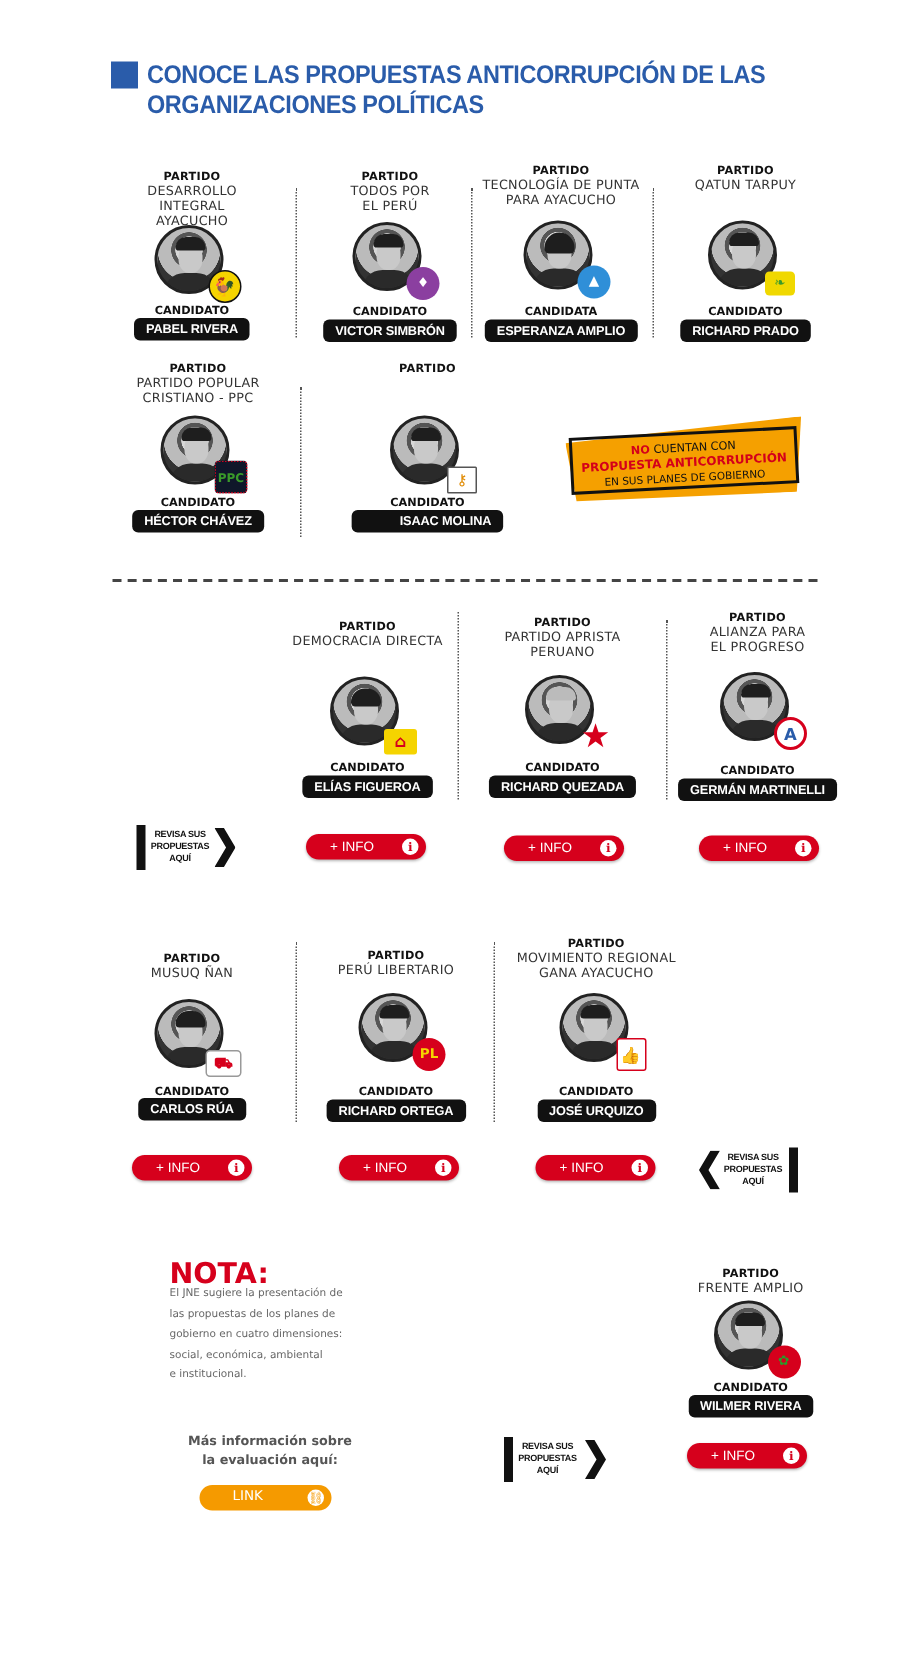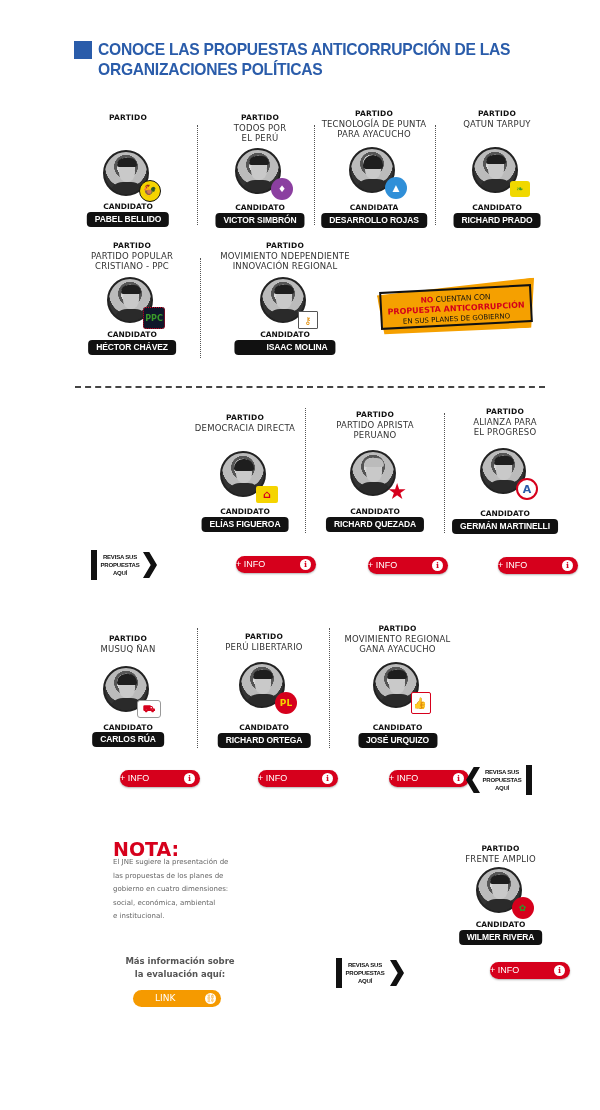--- a/index.html
+++ b/index.html
@@ -24,21 +24,21 @@
 
   .vdots { position: absolute; width: 0; border-left: 1px dotted #555; }
   .hdash { position: absolute; left: 75px; top: 386px; width: 470px; height: 0; border-top: 2px dashed #444; }
 
   .no-banner { position: absolute; left: 378px; top: 283px; width: 158px; height: 50px; background: #f5a000; transform: rotate(-4deg); clip-path: polygon(0 14%, 100% 0, 96% 100%, 3% 92%); }
   .no-box { position: absolute; left: 380px; top: 288px; width: 152px; height: 38px; border: 2px solid #111; transform: rotate(-3deg); text-align: center; font-family: "DejaVu Sans", sans-serif; font-size: 7px; line-height: 10px; padding-top: 4px; color: #111; }
   .no-box .red { color: #d4001a; font-weight: bold; }
   .no-box .l1 { font-size: 7.5px; }
   .no-box .l2 { font-size: 8px; font-weight: bold; }
 
-  .info-btn { position: absolute; width: 80px; height: 17px; border-radius: 9px; background: #d6001c; color: #fff; font-family: "Liberation Sans", sans-serif; font-size: 9px; line-height: 17px; padding-left: 0; box-shadow: 0 1px 2px rgba(0,0,0,0.3); margin-left: 32px; }
+  .info-btn { position: absolute; width: 80px; height: 17px; border-radius: 9px; background: #d6001c; color: #fff; font-family: "Liberation Sans", sans-serif; font-size: 9px; line-height: 17px; padding-left: 16px; box-shadow: 0 1px 2px rgba(0,0,0,0.3); }
   .info-btn .i-icon { position: absolute; right: 5px; top: 3px; width: 11px; height: 11px; border-radius: 50%; background: #fff; color: #d6001c; font-weight: bold; font-size: 8px; line-height: 11px; text-align: center; font-family: "DejaVu Serif", serif; }
 
   .revisa { position: absolute; height: 30px; }
   .revisa .bar { position: absolute; top: 0; width: 6px; height: 30px; background: #111; }
   .revisa .txt { position: absolute; top: 3px; width: 44px; text-align: center; font-family: "Liberation Sans", sans-serif; font-weight: bold; font-size: 6px; line-height: 8px; color: #111; letter-spacing: -0.2px; }
   .revisa .chev { position: absolute; top: 2px; width: 14px; height: 26px; background: #111; }
   .revisa .chev.right { clip-path: polygon(0 0, 45% 0, 100% 50%, 45% 100%, 0 100%, 55% 50%); }
   .revisa .chev.left { clip-path: polygon(55% 0, 100% 0, 45% 50%, 100% 100%, 55% 100%, 0 50%); }
 
   .nota-title { position: absolute; left: 113px; top: 838px; font-family: "DejaVu Sans", sans-serif; font-weight: bold; font-size: 19px; color: #d6001c; }
@@ -53,30 +53,32 @@
 <div class="title-block">
   <div class="title-square"></div>
   <div class="title-text">
     <div>CONOCE LAS PROPUESTAS ANTICORRUPCIÓN DE LAS</div>
     <div>ORGANIZACIONES POLÍTICAS</div>
   </div>
 </div>
 
 <div class="card" style="left:78px; top:113px; width:100px; height:115px;">
   <div class="lbl-partido">PARTIDO</div>
+  <div class="party">DESARROLLO INTEGRAL
+AYACUCHO</div>
   <div class="photo-wrap" style="top:37px;">
     <div class="photo">
         <div class="body"></div>
         <div class="face"></div>
         <div class="hair"></div>
       </div>
     <div class="logo" style="background:#f5d400; border:1.5px solid #111; color:#111; font-size:12px;">🐓</div>
   </div>
   <div class="lbl-cand" style="top:89px;">CANDIDATO</div>
-  <div class="name-pill" style="top:99px;">PABEL BELLIDO</div>
+  <div class="name-pill" style="top:99px;">PABEL RIVERA</div>
 </div>
 
 <div class="vdots" style="left:197px; top:125px; height:100px;"></div>
 
 <div class="card" style="left:210px; top:113px; width:100px; height:115px;">
   <div class="lbl-partido">PARTIDO</div>
   <div class="party">TODOS POR
 EL PERÚ</div>
   <div class="photo-wrap" style="top:35px;">
     <div class="photo">
@@ -98,21 +100,21 @@
 PARA AYACUCHO</div>
   <div class="photo-wrap" style="top:38px;">
     <div class="photo">
         <div class="body"></div>
         <div class="face"></div>
         <div class="hair" style="height:14px;"></div>
       </div>
     <div class="logo" style="background:#2f8fd8; color:#fff;">▲</div>
   </div>
   <div class="lbl-cand" style="top:94px;">CANDIDATA</div>
-  <div class="name-pill" style="top:104px;">DESARROLLO ROJAS</div>
+  <div class="name-pill" style="top:104px;">ESPERANZA AMPLIO</div>
 </div>
 
 <div class="vdots" style="left:435px; top:125px; height:100px;"></div>
 
 <div class="card" style="left:447px; top:109px; width:100px; height:118px;">
   <div class="lbl-partido">PARTIDO</div>
   <div class="party">QATUN TARPUY</div>
   <div class="photo-wrap" style="top:38px;">
     <div class="photo">
         <div class="body"></div>
@@ -138,22 +140,20 @@
     <div class="logo" style="background:#0f172a; color:#3a9a2a; border:1px dotted #d6001c; border-radius:3px; font-size:8px;">PPC</div>
   </div>
   <div class="lbl-cand" style="top:89px;">CANDIDATO</div>
   <div class="name-pill" style="top:99px;">HÉCTOR CHÁVEZ</div>
 </div>
 
 <div class="vdots" style="left:200px; top:258px; height:100px;"></div>
 
 <div class="card" style="left:210px; top:241px; width:150px; height:115px;">
   <div class="lbl-partido">PARTIDO</div>
-  <div class="party">MOVIMIENTO NDEPENDIENTE
-INNOVACIÓN REGIONAL</div>
   <div class="photo-wrap" style="top:36px;">
     <div class="photo">
         <div class="body"></div>
         <div class="face"></div>
         <div class="hair"></div>
       </div>
     <div class="logo" style="background:#fff; color:#e08a00; border:1px solid #555; border-radius:1px; width:20px; height:18px; font-size:10px;">⚷</div>
   </div>
   <div class="lbl-cand" style="top:89px;">CANDIDATO</div>
   <div class="name-pill" style="top:99px;padding-left:32px;">ISAAC MOLINA</div>

